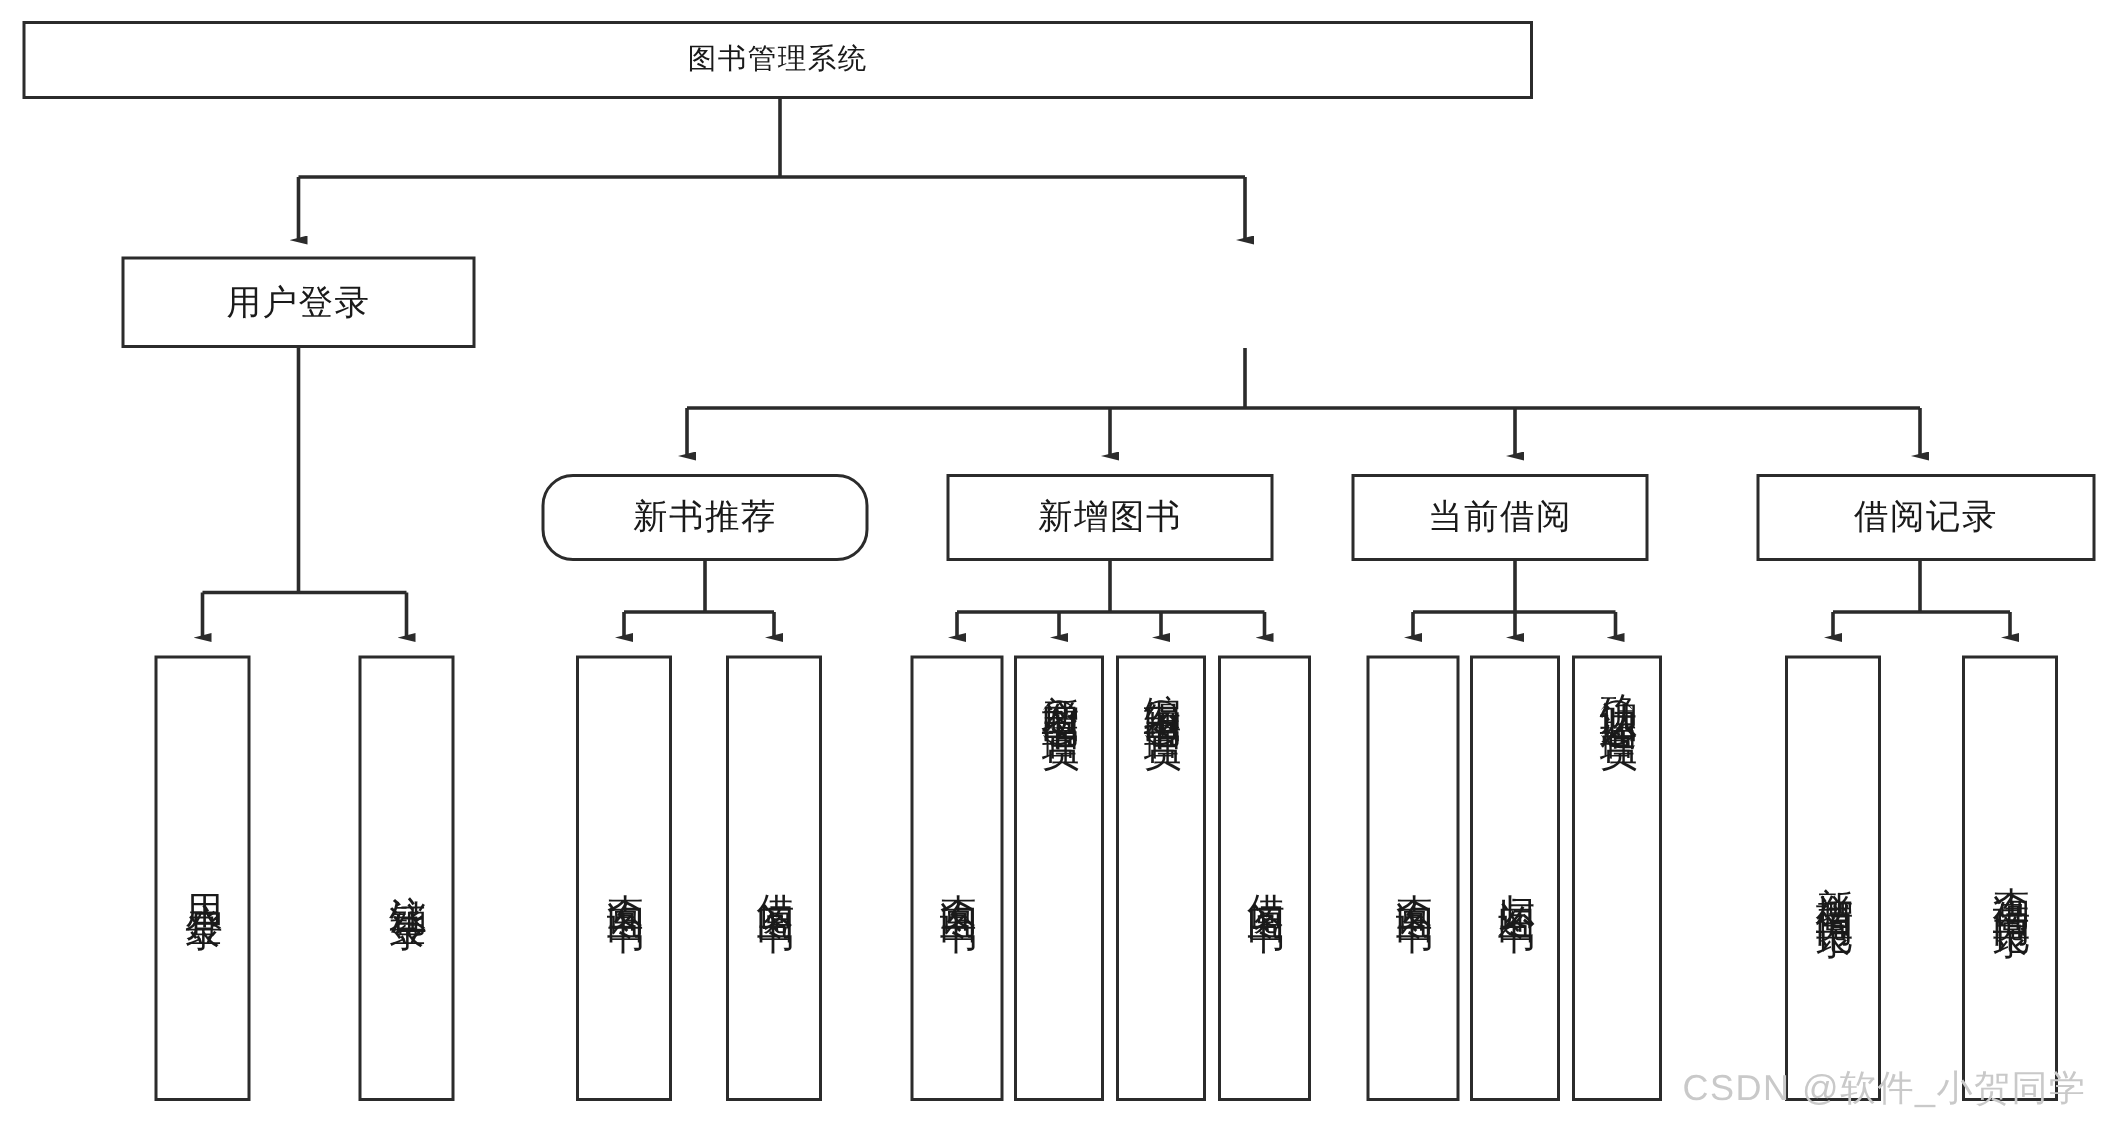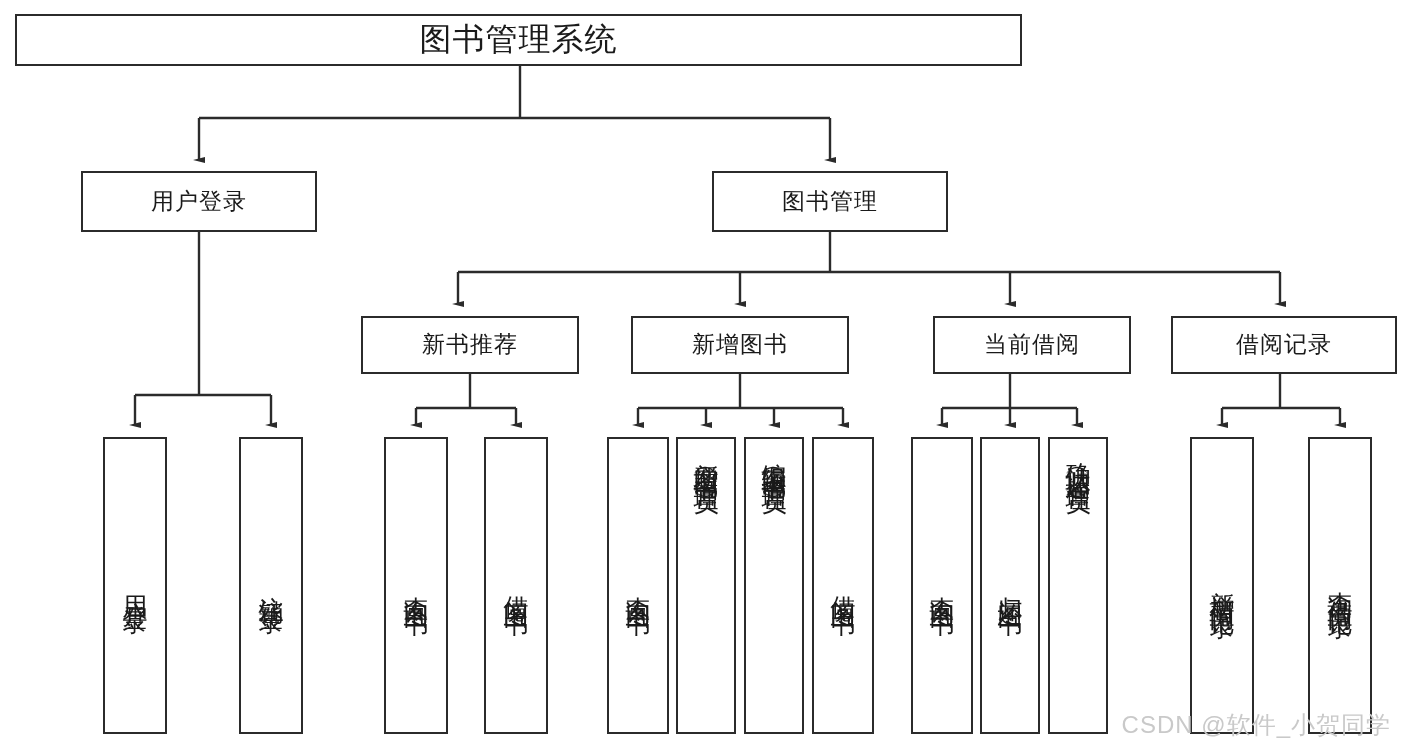--- a/index.html
+++ b/index.html
@@ -30,21 +30,21 @@
     line-height:1.12;
     white-space:nowrap;
   }
 
   
   .h-node .lbl{
     writing-mode:horizontal-tb;
     font-size:23px;
     letter-spacing:1px;
   }
-  .h-node.root .lbl{font-size:32px;}
+  .h-node.root .lbl{font-size:19px;}
 
   
   .v-node{
     align-items:center;
     justify-content:center;
     padding:4px 0;
   }
   .v-node .lbl{
     writing-mode:vertical-rl;
     text-orientation:upright;
@@ -125,31 +125,28 @@
     </g>
   </svg>
 
   <div class="node h-node root" style="left:15px;top:14px;width:1007px;height:52px;">
     <span class="lbl">图书管理系统</span>
   </div>
 
   <div class="node h-node" style="left:81px;top:171px;width:236px;height:61px;">
     <span class="lbl">用户登录</span>
   </div>
-  <div class="node h-node" style="left:712px;top:171px;width:236px;height:61px;">
-    <span class="lbl">图书管理</span>
-  </div>
 
-  <div class="node h-node" style="left:361px;top:316px;width:218px;height:58px;">
+  <div class="node h-node" style="left:361px;top:316px;width:218px;height:58px;border-radius:21px;">
     <span class="lbl">新书推荐</span>
   </div>
   <div class="node h-node" style="left:631px;top:316px;width:218px;height:58px;">
     <span class="lbl">新增图书</span>
   </div>
-  <div class="node h-node" style="left:901px;top:316px;width:198px;height:58px;margin-left:32px;">
+  <div class="node h-node" style="left:901px;top:316px;width:198px;height:58px;">
     <span class="lbl">当前借阅</span>
   </div>
   <div class="node h-node" style="left:1171px;top:316px;width:226px;height:58px;">
     <span class="lbl">借阅记录</span>
   </div>
 
   <div class="node v-node" style="left:103px;top:437px;width:64px;height:297px;">
     <span class="lbl">用户登录</span>
   </div>
   <div class="node v-node" style="left:239px;top:437px;width:64px;height:297px;">

